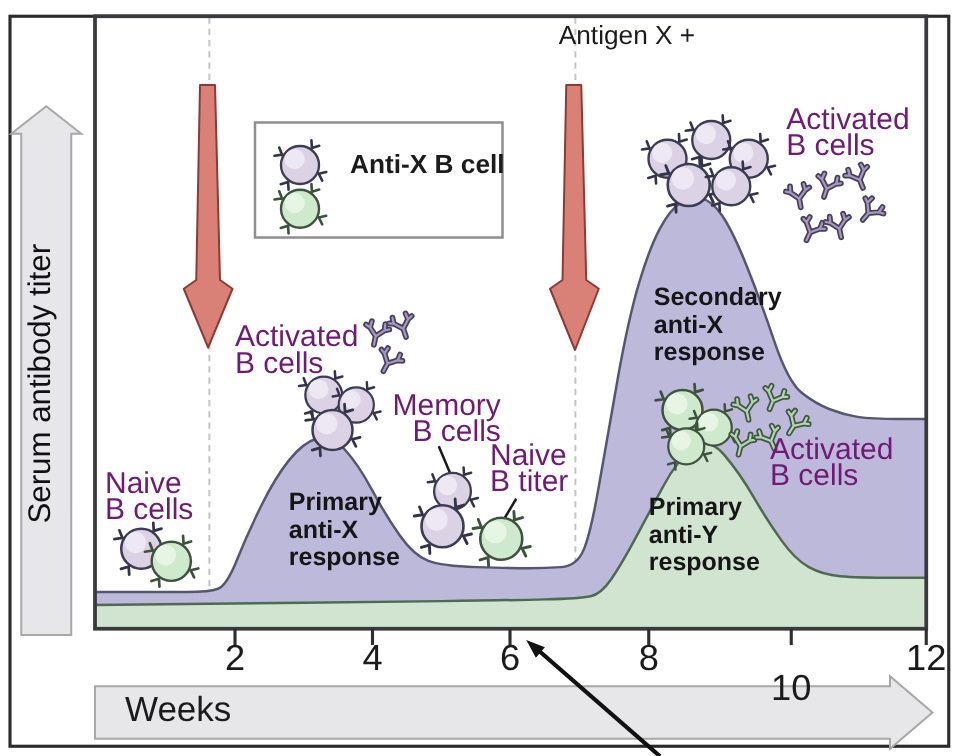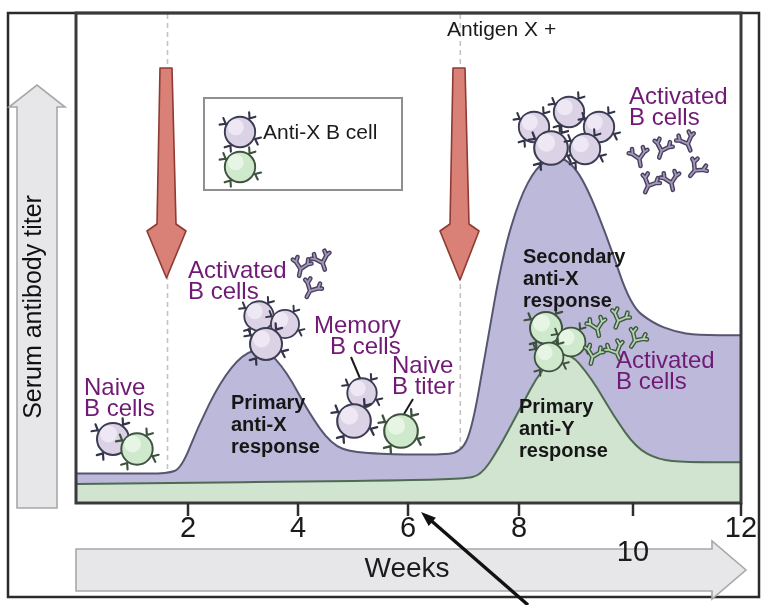--- a/index.html
+++ b/index.html
@@ -3,21 +3,21 @@
 <meta charset="utf-8">
 <style>
   html,body{margin:0;padding:0;background:#fff;}
   #canvas{position:relative;width:768px;height:605px;background:#ffffff;overflow:hidden;
           font-family:"Liberation Sans", sans-serif;color:#1b1b1b;}
   #fig-svg{position:absolute;left:0;top:0;}
   .lbl{position:absolute;font-size:24px;line-height:21px;color:#701a75;white-space:nowrap;}
   .lbl-bold{position:absolute;font-size:20px;line-height:22px;font-weight:700;color:#161616;white-space:nowrap;}
   .event-lbl{position:absolute;font-size:21px;line-height:22px;color:#1b1b1b;white-space:nowrap;}
   .tick-lbl{position:absolute;width:60px;top:511px;text-align:center;font-size:29px;color:#1b1b1b;}
-  #weeks-lbl{position:absolute;left:100px;top:552px;width:614px;text-align:center;font-size:28px;color:#1b1b1b;}
+  #weeks-lbl{position:absolute;left:100px;top:552px;width:614px;font-size:28px;color:#1b1b1b;}
   #serum-lbl{position:absolute;left:-173px;top:288px;width:420px;height:38px;text-align:center;
              font-size:25px;color:#111;transform:rotate(-90deg);}
   #legend-box{position:absolute;left:203px;top:97px;width:196px;height:90px;border:2px solid #8f8f8f;
               background:transparent;}
   .legend-lbl{position:absolute;font-size:21px;color:#1b1b1b;white-space:nowrap;}
 </style>
 </head>
 <body>
 
 <div id="canvas">
@@ -138,21 +138,21 @@
       <line x1="427" y1="517" x2="528" y2="605" stroke="#111" stroke-width="3.4"></line>
       <polygon points="421,512 428.7,526.1 435.9,517.7" fill="#111"></polygon>
     </g>
   </svg>
 
   <div class="event-lbl" style="left:414px;top:18px;margin-left:33px;">
     <div>Antigen X +</div>
   </div>
 
   <div id="legend-box"></div>
-  <div class="legend-lbl" style="left:263px;top:120px;">Anti-X B cell</div>
+  <div class="legend-lbl" style="left:280px;top:120px;font-weight:bold;">Anti-X B cell</div>
 
   <div class="lbl" style="left:84px;top:376px;">
     <div>Naive</div>
     <div>B cells</div>
   </div>
   <div class="lbl" style="left:188px;top:259px;">
     <div>Activated</div>
     <div>B cells</div>
   </div>
   <div class="lbl" style="left:314px;top:314px;text-align:right;">
@@ -170,21 +170,21 @@
   <div class="lbl" style="left:616px;top:349px;">
     <div>Activated</div>
     <div>B cells</div>
   </div>
 
   <div class="lbl-bold" style="left:231px;top:391px;">
     <div>Primary</div>
     <div>anti-X</div>
     <div>response</div>
   </div>
-  <div class="lbl-bold" style="left:523px;top:245px;">
+  <div class="lbl-bold" style="left:523px;top:227px;">
     <div>Secondary</div>
     <div>anti-X</div>
     <div>response</div>
   </div>
   <div class="lbl-bold" style="left:519px;top:395px;">
     <div>Primary</div>
     <div>anti-Y</div>
     <div>response</div>
   </div>
 

